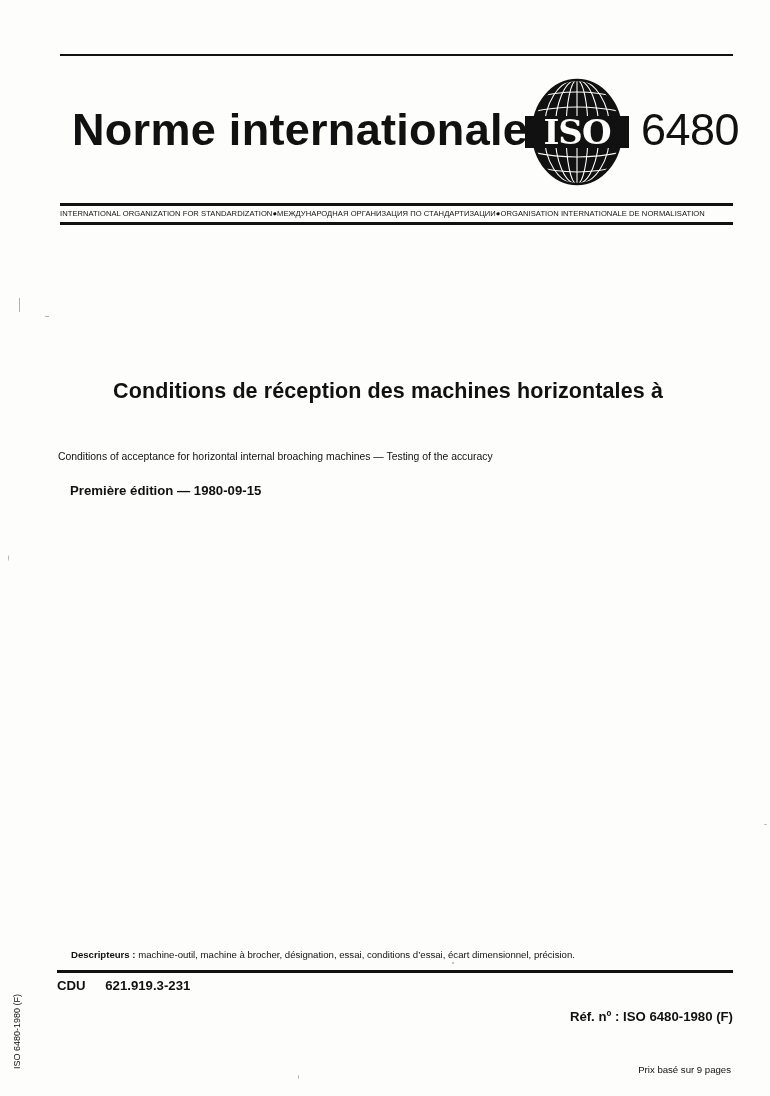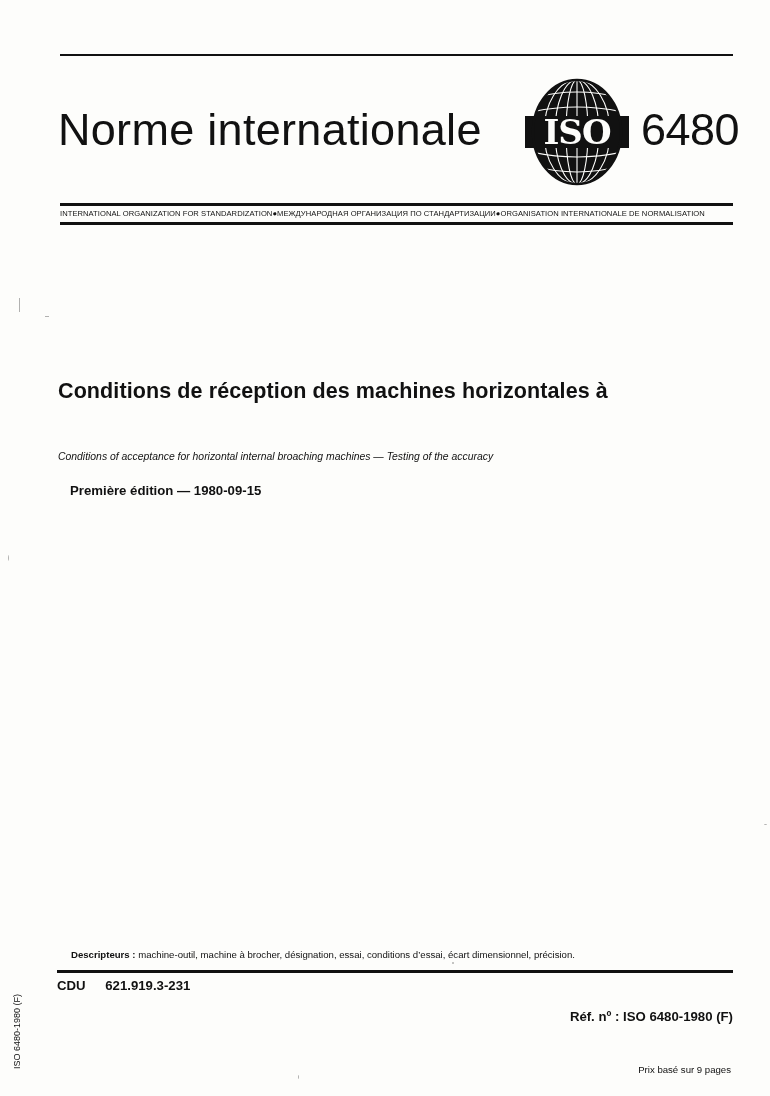--- a/index.html
+++ b/index.html
@@ -18,25 +18,25 @@
     }
 
     .rule {
       position: absolute;
       background: #111;
     }
 
     
     .header-title {
       position: absolute;
-      left: 58px;
+      left: 72px;
       top: 100px;
       font-family: "Liberation Sans", sans-serif;
       font-size: 45px;
-      font-weight: normal;
+      font-weight: bold;
       letter-spacing: 0.3px;
       white-space: nowrap;
       line-height: 60px;
     }
     .header-number {
       position: absolute;
       left: 641px;
       top: 100px;
       font-family: "Liberation Sans", sans-serif;
       font-size: 45px;
@@ -68,29 +68,29 @@
     .main-title {
       position: absolute;
       left: 58px;
       top: 378px;
       width: 660px;
       font-family: "Liberation Sans", sans-serif;
       font-weight: bold;
       font-size: 21.5px;
       line-height: 26px;
       letter-spacing: 0.1px;
+      text-align: center;
     }
     .main-title span { display: block; white-space: nowrap; }
 
     .subtitle-en {
       position: absolute;
       left: 58px;
       top: 450px;
       font-family: "Liberation Sans", sans-serif;
-      font-style: italic;
       font-size: 10.4px;
       line-height: 14px;
       white-space: nowrap;
     }
     .edition {
       position: absolute;
       left: 58px;
       top: 482px;
       font-family: "Liberation Sans", sans-serif;
       font-weight: bold;

